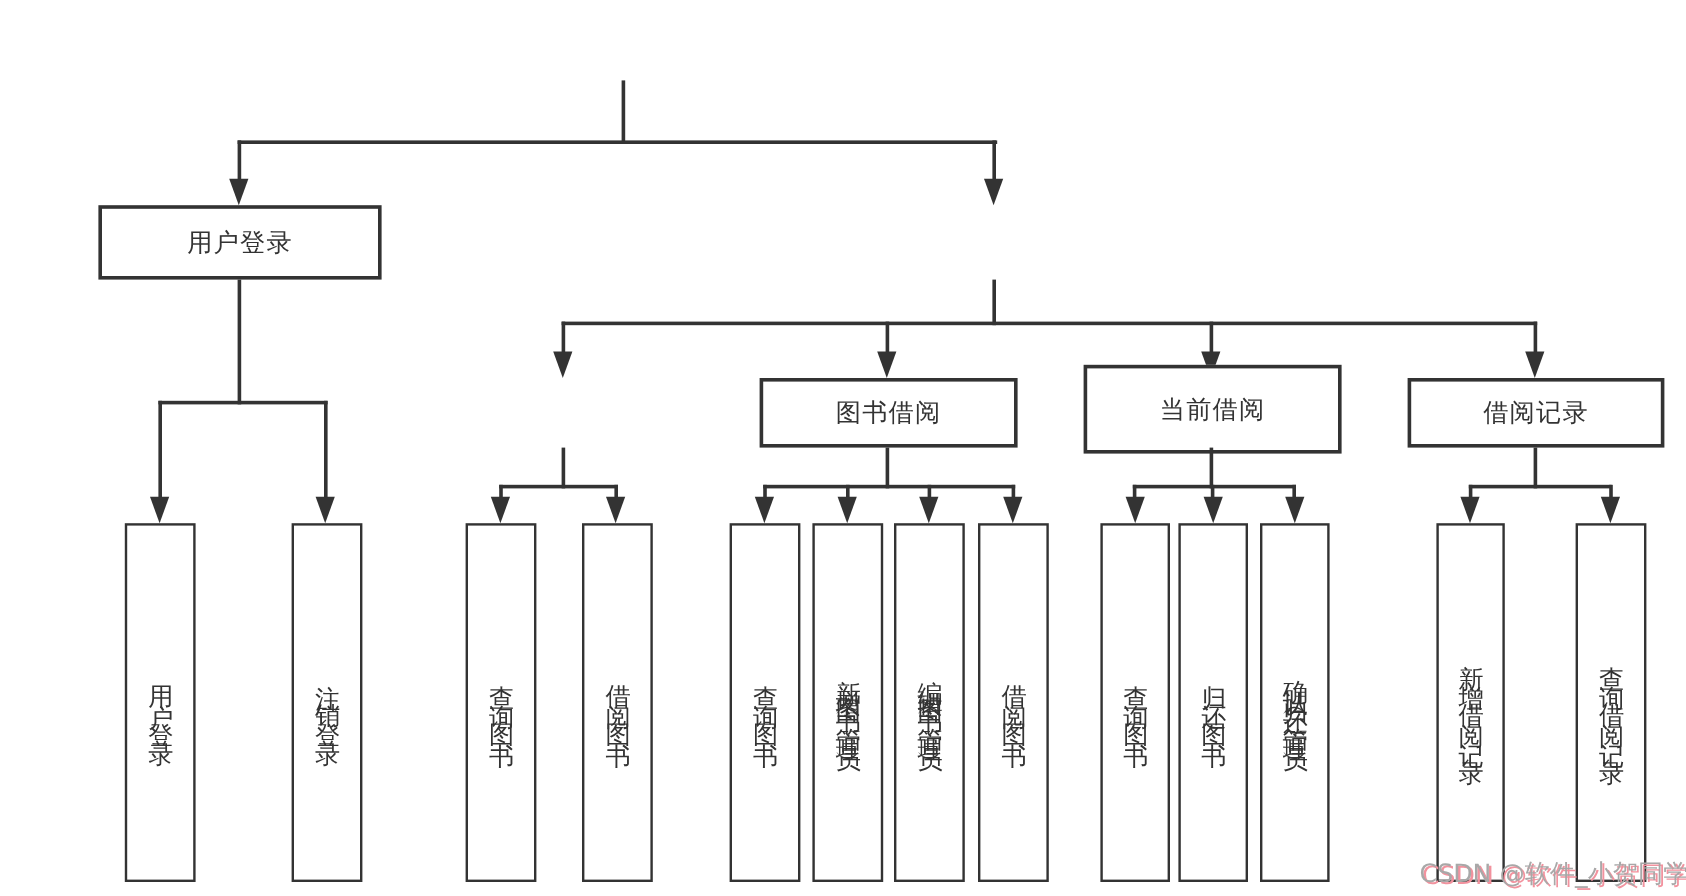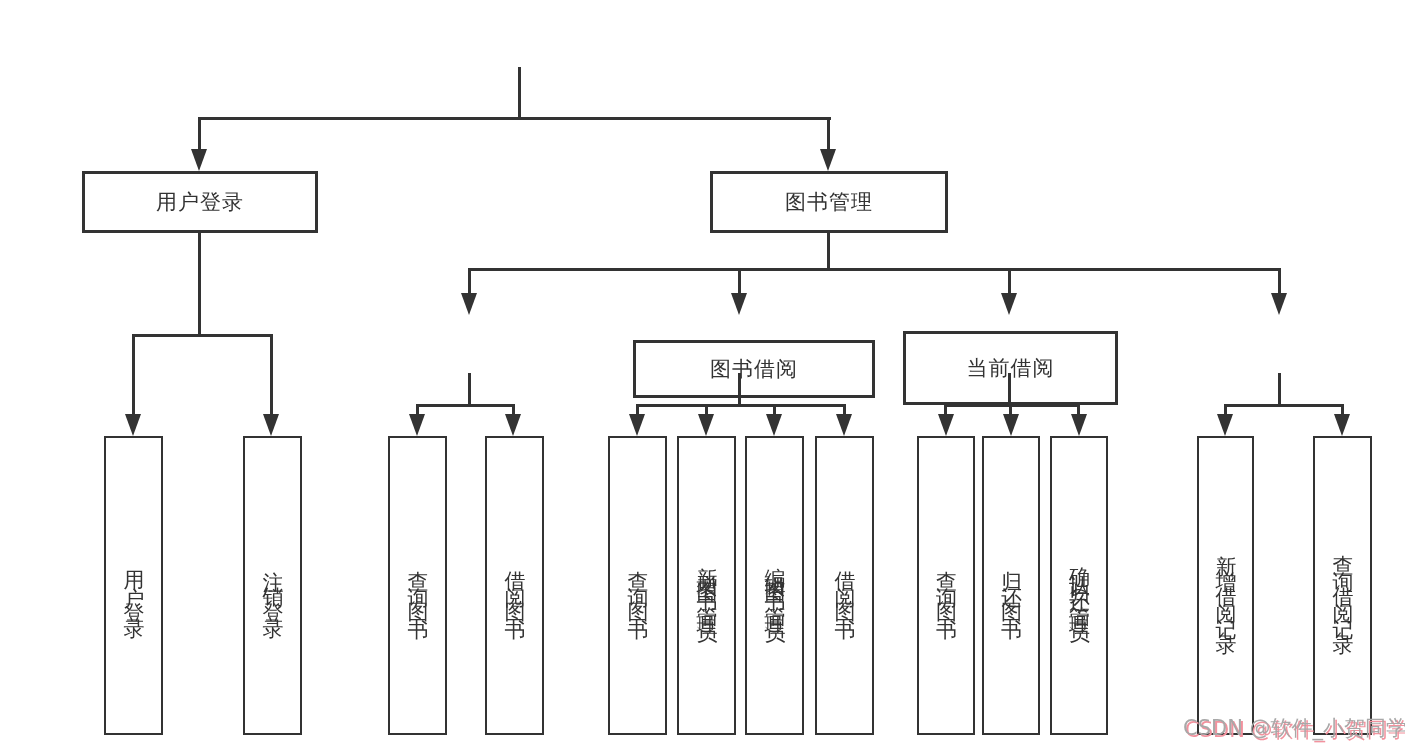--- a/index.html
+++ b/index.html
@@ -46,47 +46,47 @@
   <div class="vline" style="left:518px;top:67px;height:52px;"></div>
   <div class="hline" style="left:198px;top:117px;width:633px;"></div>
   <div class="vline" style="left:198px;top:117px;height:33px;"></div>
   <div class="vline" style="left:827px;top:117px;height:33px;"></div>
   <div class="arrow" style="left:191px;top:149px;"></div>
   <div class="arrow" style="left:820px;top:149px;"></div>
 
   <div class="box" style="left:82px;top:171px;width:236px;height:62px;">
     <span>用户登录</span>
   </div>
-  <div class="box" style="left:710px;top:171px;width:238px;height:62px;">
-    <span>图书管理</span>
-  </div>
 
   <div class="vline" style="left:198px;top:233px;height:104px;"></div>
   <div class="hline" style="left:132px;top:334px;width:141px;"></div>
   <div class="vline" style="left:132px;top:334px;height:81px;"></div>
   <div class="vline" style="left:270px;top:334px;height:81px;"></div>
   <div class="arrow" style="left:125px;top:414px;"></div>
   <div class="arrow" style="left:263px;top:414px;"></div>
 
   <div class="vline" style="left:827px;top:233px;height:38px;"></div>
   <div class="hline" style="left:468px;top:268px;width:813px;"></div>
   <div class="vline" style="left:468px;top:268px;height:27px;"></div>
   <div class="vline" style="left:738px;top:268px;height:27px;"></div>
   <div class="vline" style="left:1008px;top:268px;height:27px;"></div>
   <div class="vline" style="left:1278px;top:268px;height:27px;"></div>
   <div class="arrow" style="left:461px;top:293px;"></div>
   <div class="arrow" style="left:731px;top:293px;"></div>
   <div class="arrow" style="left:1001px;top:293px;"></div>
   <div class="arrow" style="left:1271px;top:293px;"></div>
 
-  <div class="box" style="left:633px;top:315px;width:242px;height:58px;margin-top:25px;">
+  <div class="box" style="left:633px;top:315px;width:215px;height:58px;">
     <span>图书借阅</span>
   </div>
-  <div class="box" style="left:903px;top:331px;width:215px;height:74px;">
+  <div class="box" style="left:903px;top:304px;width:215px;height:74px;">
     <span>当前借阅</span>
+  </div>
+  <div class="box" style="left:1173px;top:315px;width:214px;height:58px;">
+    <span>借阅记录</span>
   </div>
 
   <div class="vline" style="left:468px;top:373px;height:34px;"></div>
   <div class="hline" style="left:416px;top:404px;width:99px;"></div>
   <div class="vline" style="left:416px;top:404px;height:11px;"></div>
   <div class="vline" style="left:512px;top:404px;height:11px;"></div>
   <div class="arrow" style="left:409px;top:414px;"></div>
   <div class="arrow" style="left:505px;top:414px;"></div>
 
   <div class="vline" style="left:738px;top:373px;height:34px;"></div>

